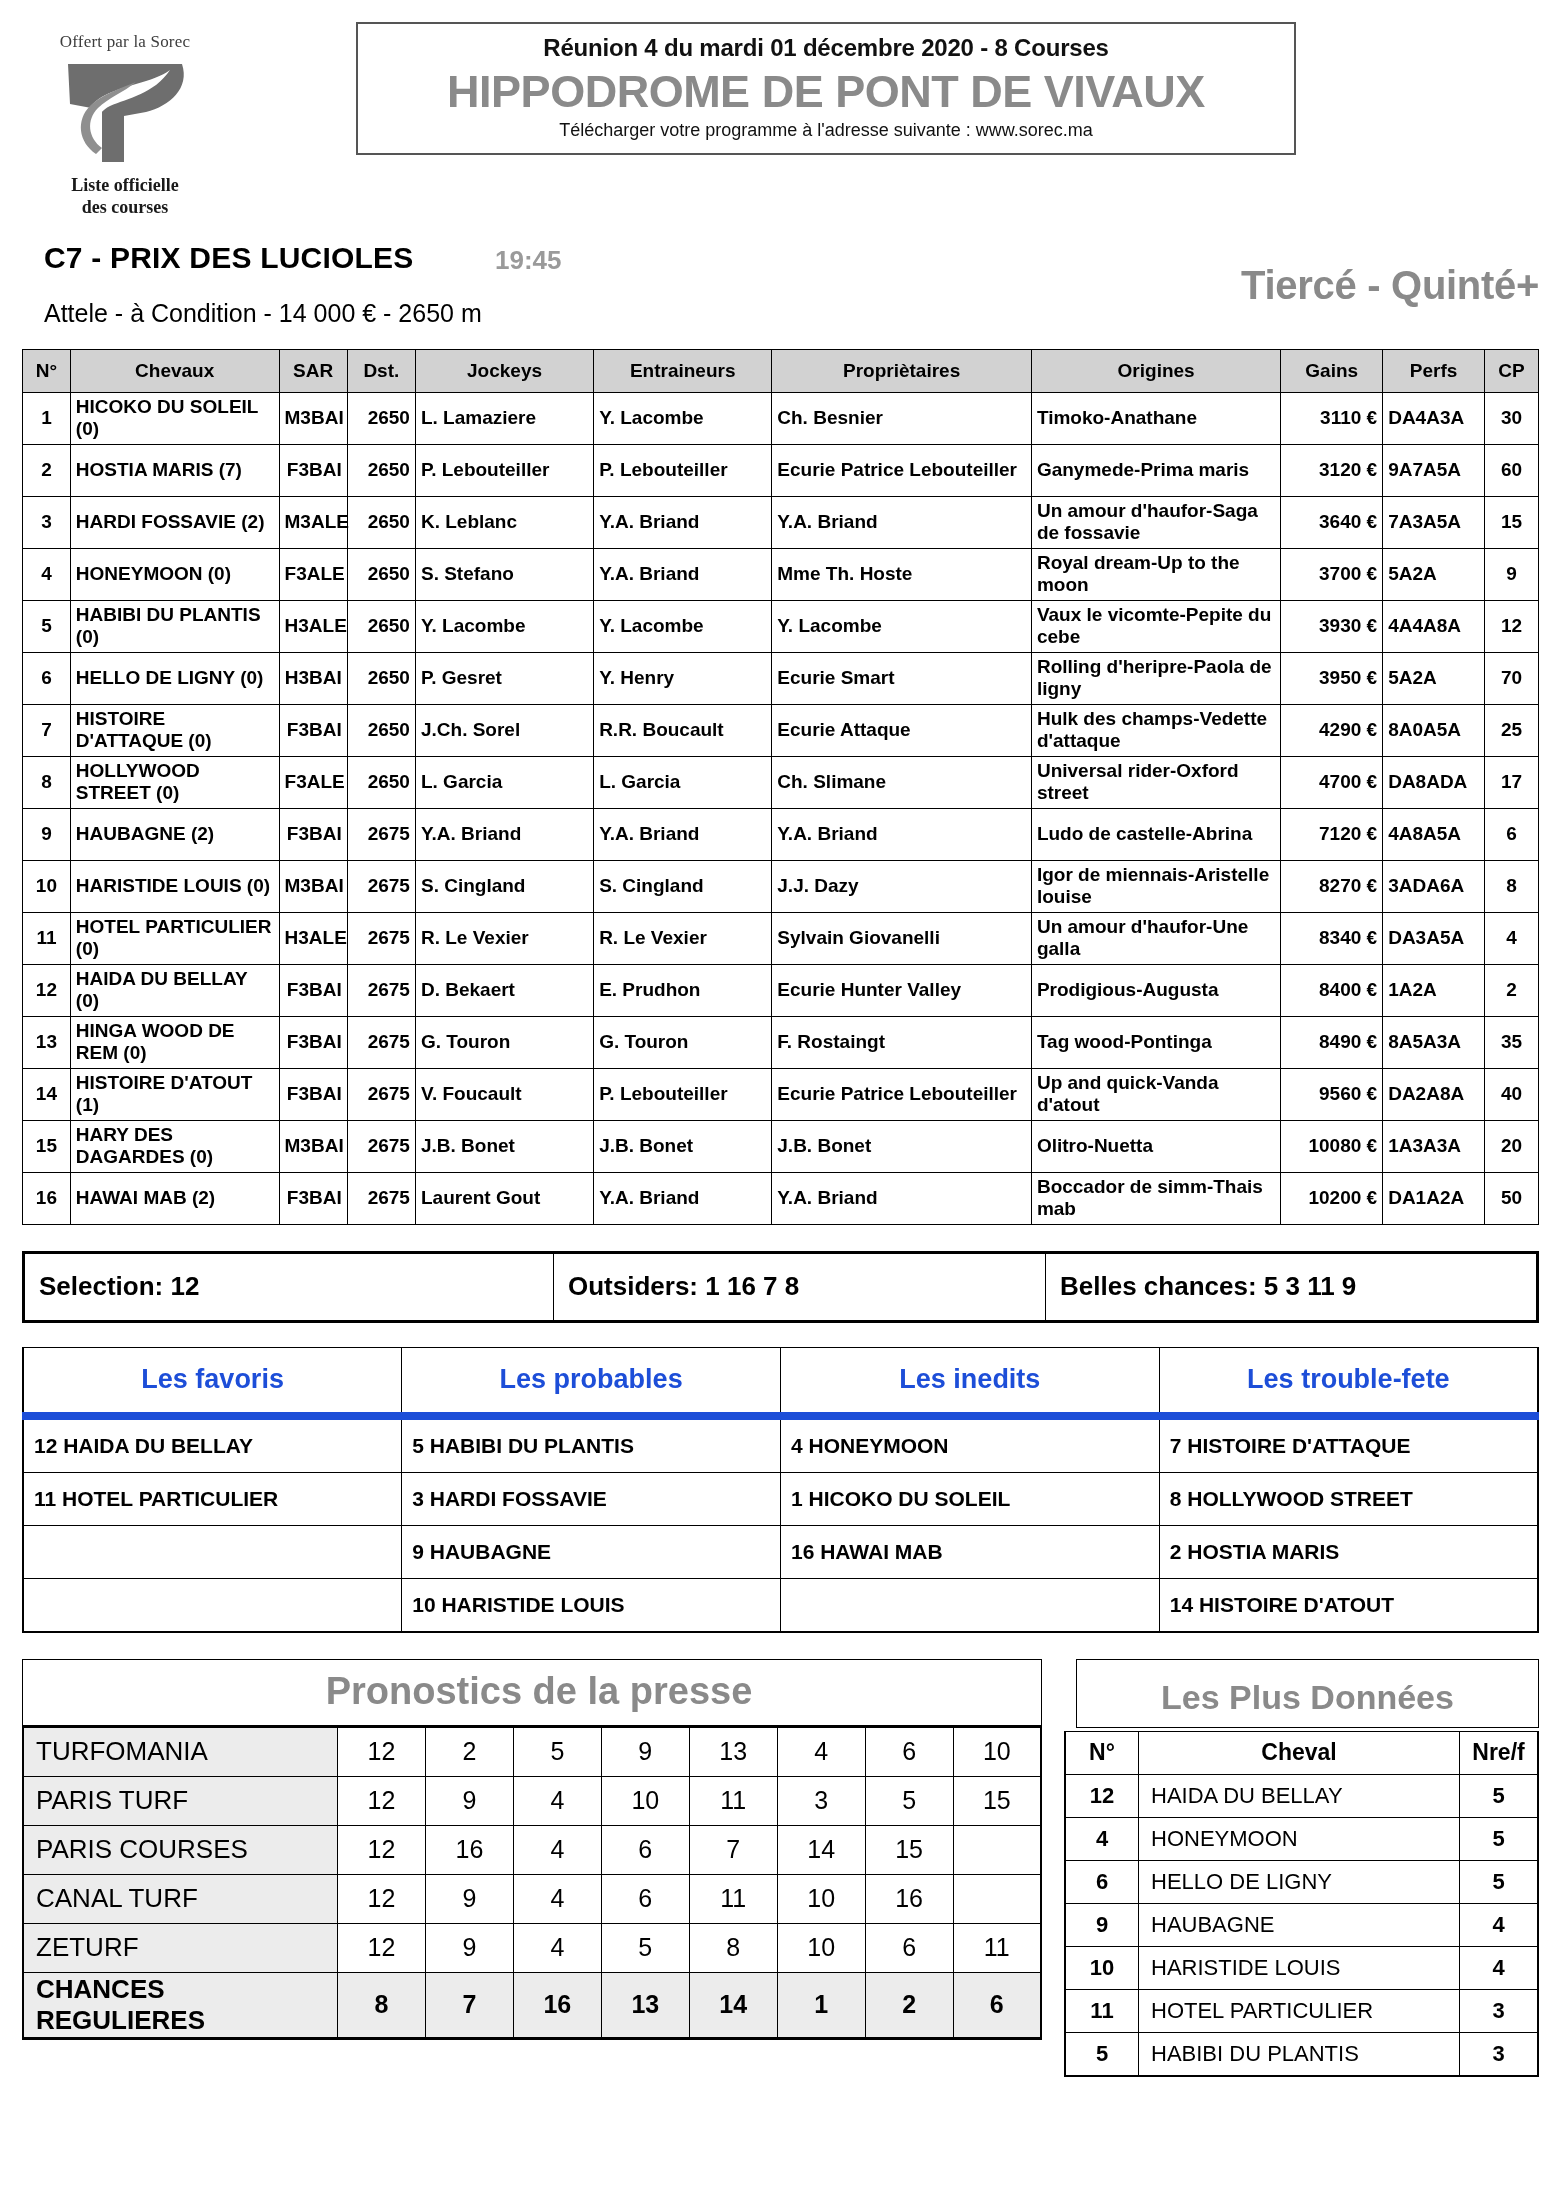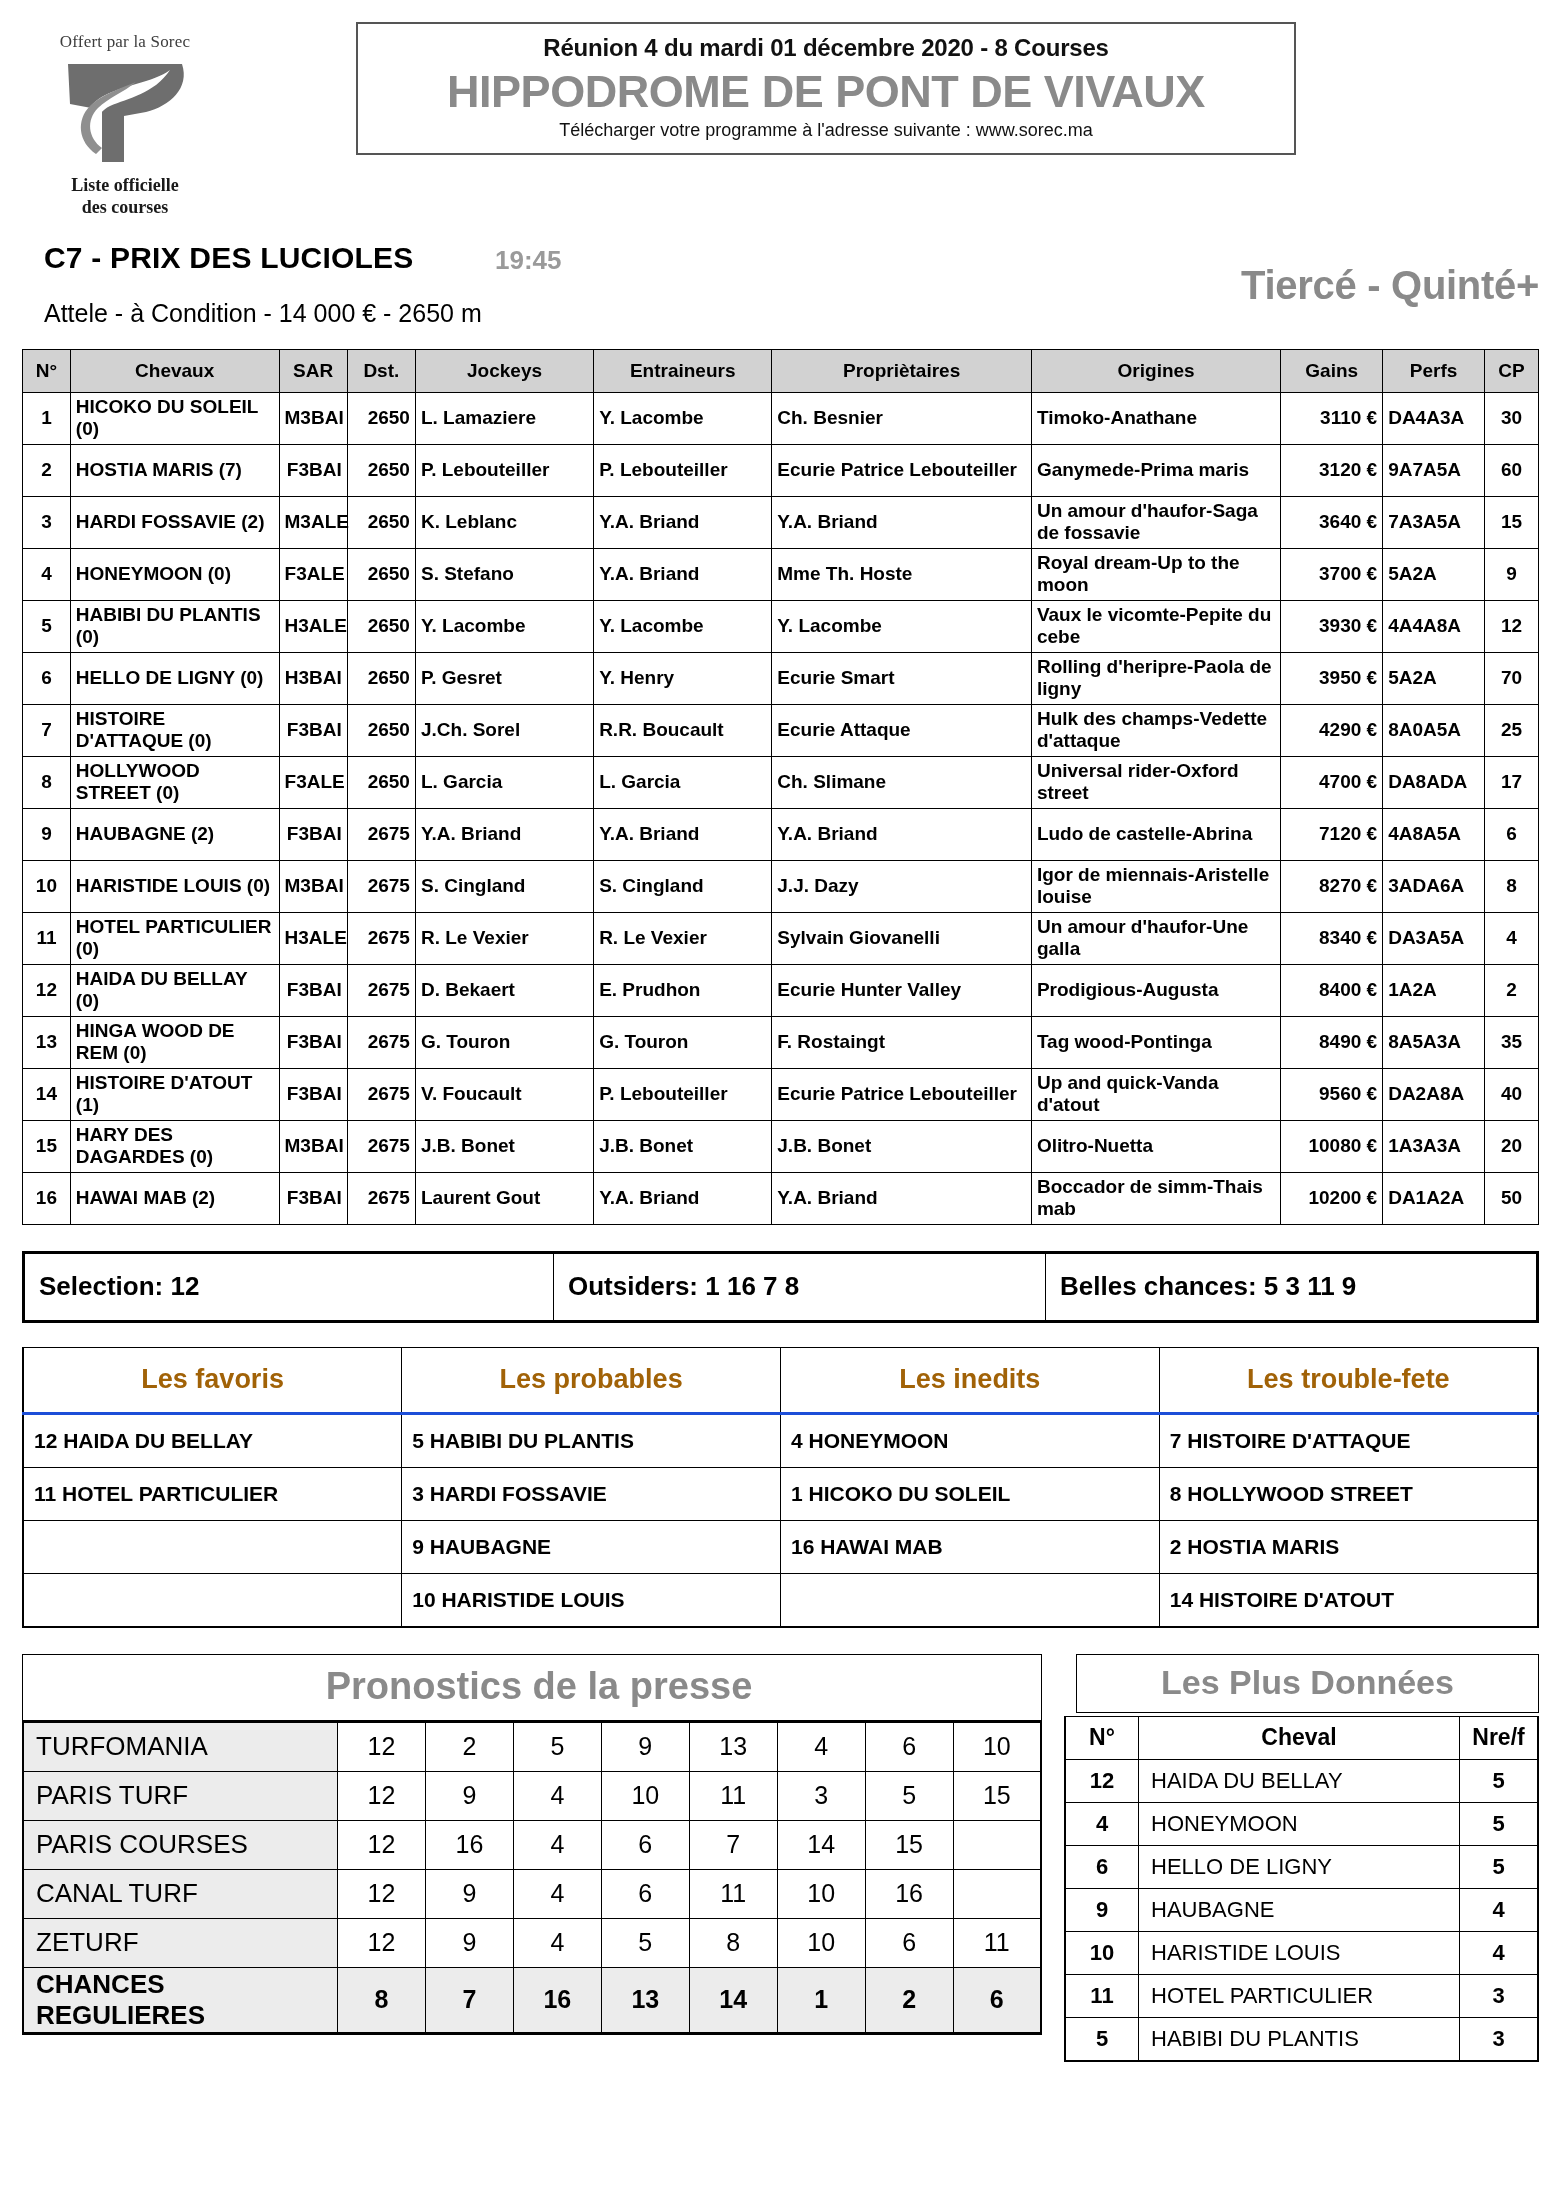--- a/index.html
+++ b/index.html
@@ -55,21 +55,21 @@
   
   .selbar{width:1517px;margin:26px 0 0 22px;table-layout:fixed;}
   .selbar td{border:1px solid #000;border-top:3px solid #000;border-bottom:3px solid #000;
     font-size:26px;font-weight:bold;padding:13px 14px;height:40px;}
   .selbar td:first-child{border-left:3px solid #000;width:500px;}
   .selbar td:last-child{border-right:3px solid #000;}
 
   
   .tips{width:1517px;margin:24px 0 0 22px;table-layout:fixed;}
   .tips th,.tips td{border:1px solid #000;padding:7px 10px;height:38px;}
-  .tips thead th{font-size:27px;font-weight:bold;color:#a16207;text-align:center;height:50px;border-bottom:3px solid #1d4ed8;}
+  .tips thead th{font-size:27px;font-weight:bold;color:#1d4ed8;text-align:center;height:50px;border-bottom:8px solid #1d4ed8;}
   .tips tbody td{font-size:21px;font-weight:bold;}
   .tips thead th:first-child,.tips tbody td:first-child{border-left:2px solid #000;}
   .tips thead th:last-child,.tips tbody td:last-child{border-right:2px solid #000;}
   .tips tbody tr:last-child td{border-bottom:2px solid #000;}
 
   
   .bottom{display:flex;margin:26px 0 0 22px;width:1517px;align-items:flex-start;}
   .press-wrap{width:1020px;}
   .press-title{border:1px solid #000;border-bottom:3px solid #000;text-align:center;
     font-size:38px;font-weight:bold;color:#8a8a8a;padding:10px 0 12px 14px;}
@@ -77,21 +77,21 @@
   .press td{border:1px solid #000;height:46px;font-size:25px;text-align:center;}
   .press td.src{text-align:left;width:300px;background:#ececec;padding-left:12px;font-size:26px;border-left:2px solid #000;}
   .press tr.total td{background:#ececec;font-weight:bold;}
   .press tr.total td.src{font-weight:bold;}
   .press tr:last-child td{border-bottom:3px solid #000;}
   .press td:last-child{border-right:2px solid #000;}
   .press tr:first-child td{border-top:none;}
 
   .plus-wrap{width:475px;margin-left:22px;}
   .plus-title{border:1px solid #000;text-align:center;font-size:34px;font-weight:bold;
-    color:#8a8a8a;padding:8px 0 10px 0;margin-left:12px;}
+    color:#8a8a8a;padding:18px 0 10px 0;margin-left:12px;}
   .plus{width:100%;table-layout:fixed;margin-top:3px;}
   .plus th,.plus td{border:1px solid #000;height:40px;font-size:22px;}
   .plus th{font-weight:bold;text-align:center;font-size:23px;}
   .plus td.n{text-align:center;width:70px;font-weight:bold;}
   .plus td.name{padding-left:12px;font-weight:normal;}
   .plus td.cnt{text-align:center;width:75px;font-weight:bold;}
   .plus th.n{width:70px;}
   .plus th.cnt{width:75px;}
   .plus tr:last-child td{border-bottom:2px solid #000;}
   .plus td:first-child,.plus th:first-child{border-left:2px solid #000;}

